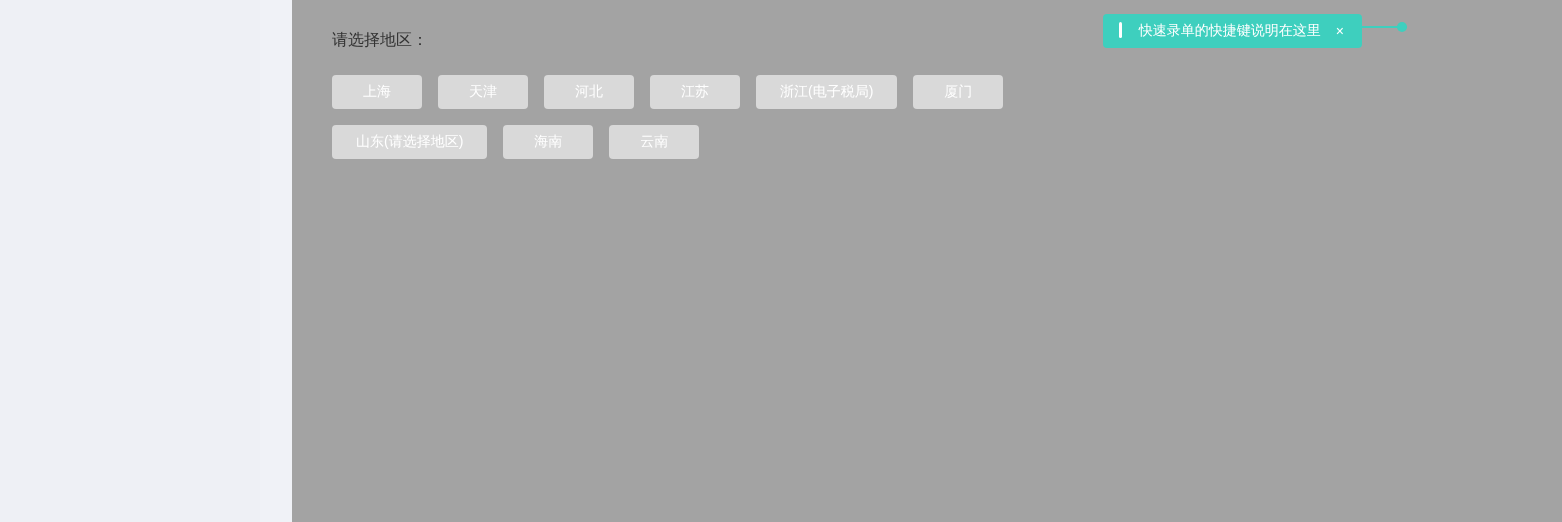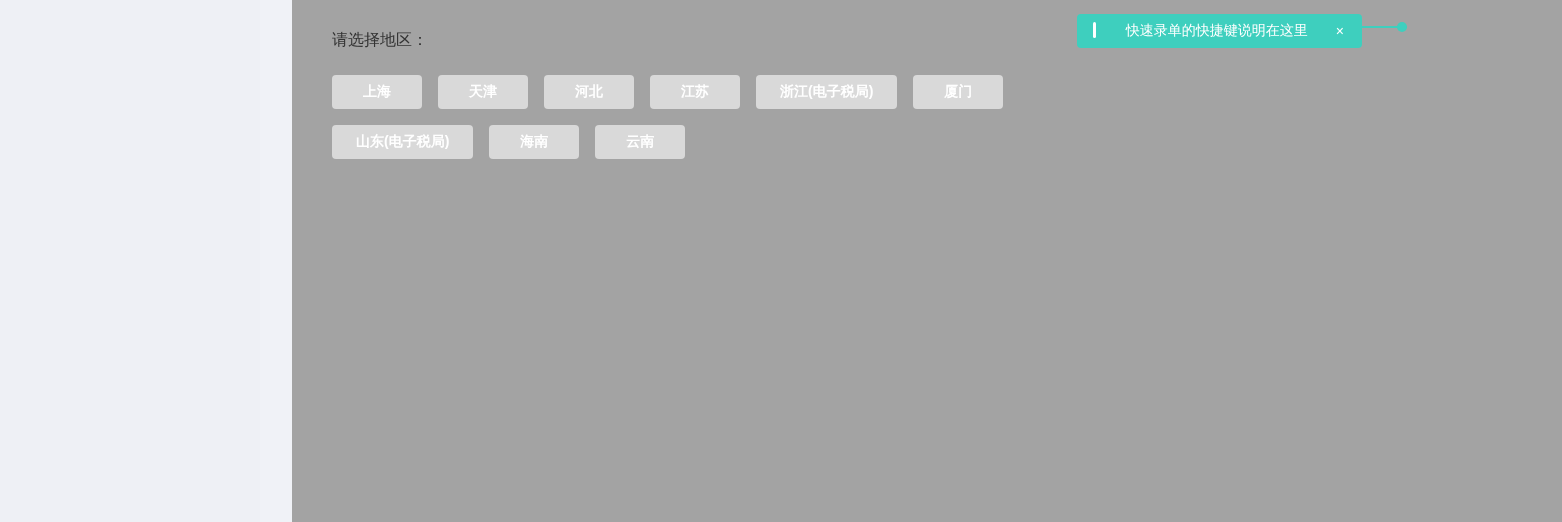--- a/index.html
+++ b/index.html
@@ -54,35 +54,34 @@
       background: #d9d9d9;
       color: #fff;
       border: none;
       border-radius: 4px;
       padding: 8px 24px;
       font-size: 14px;
       cursor: pointer;
       min-width: 90px;
       text-align: center;
       white-space: nowrap;
-      font-weight: bold;
     }
 
     
     .tooltip-banner {
       position: absolute;
       top: 14px;
       right: 200px;
       background: #3ecfbe;
       color: #fff;
       padding: 8px 16px;
       border-radius: 4px;
       font-size: 14px;
       display: flex;
-      gap: 26px;
+      gap: 13px;
       white-space: nowrap;
     }
 
     .tooltip-banner::before {
       content: '';
       display: inline-block;
       width: 3px;
       height: 16px;
       background: #fff;
       border-radius: 2px;
@@ -131,21 +130,21 @@
     <button class="region-btn">上海</button>
     <button class="region-btn">天津</button>
     <button class="region-btn">河北</button>
     <button class="region-btn">江苏</button>
     <button class="region-btn">浙江(电子税局)</button>
     <button class="region-btn">厦门</button>
   </div>
 
   <div class="region-buttons" style="margin-top:16px;">
 
-    <button class="region-btn">山东(电子税局)</button>
+    <button class="region-btn">山东(请选择地区)</button>
     <button class="region-btn">海南</button>
     <button class="region-btn">云南</button>
   </div>
 </div>
 
 <div class="tooltip-banner">
   <span>快速录单的快捷键说明在这里</span>
   <button class="tooltip-close">×</button>
 </div>
 

